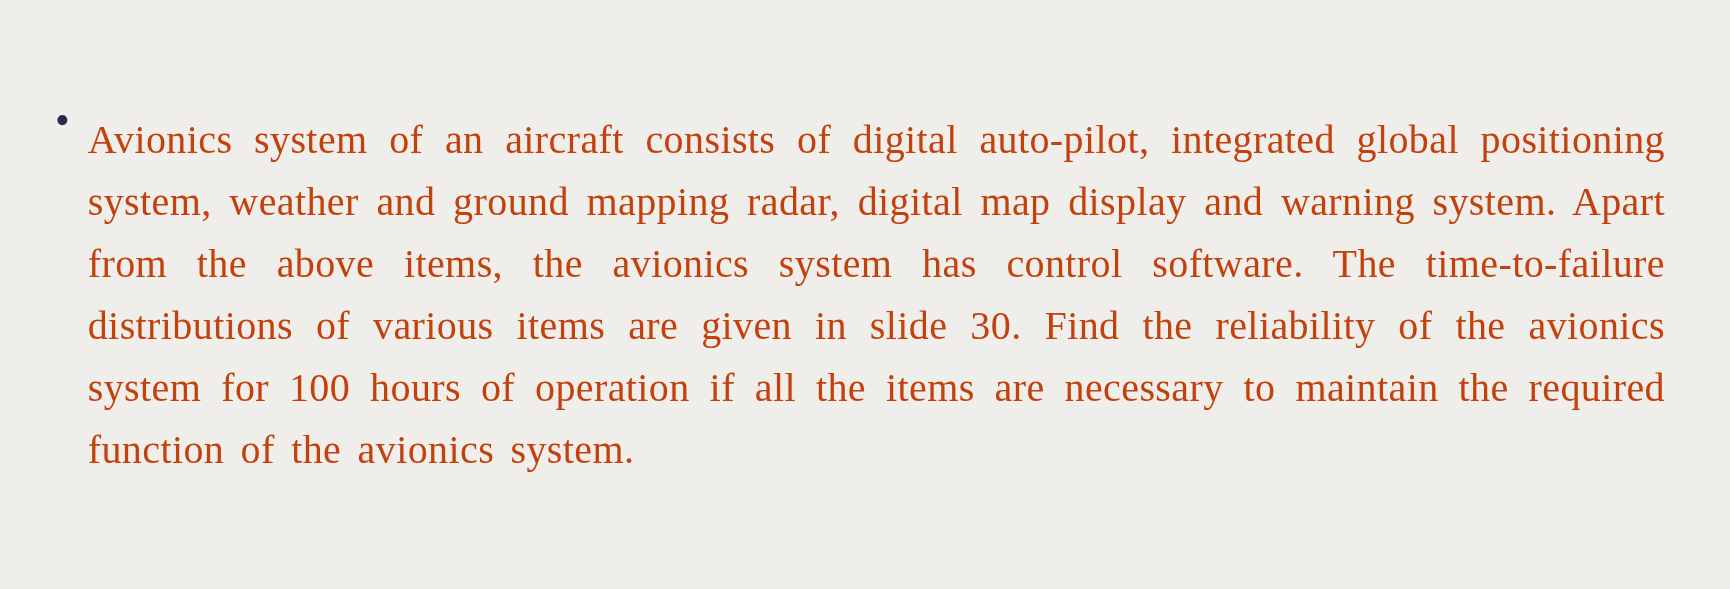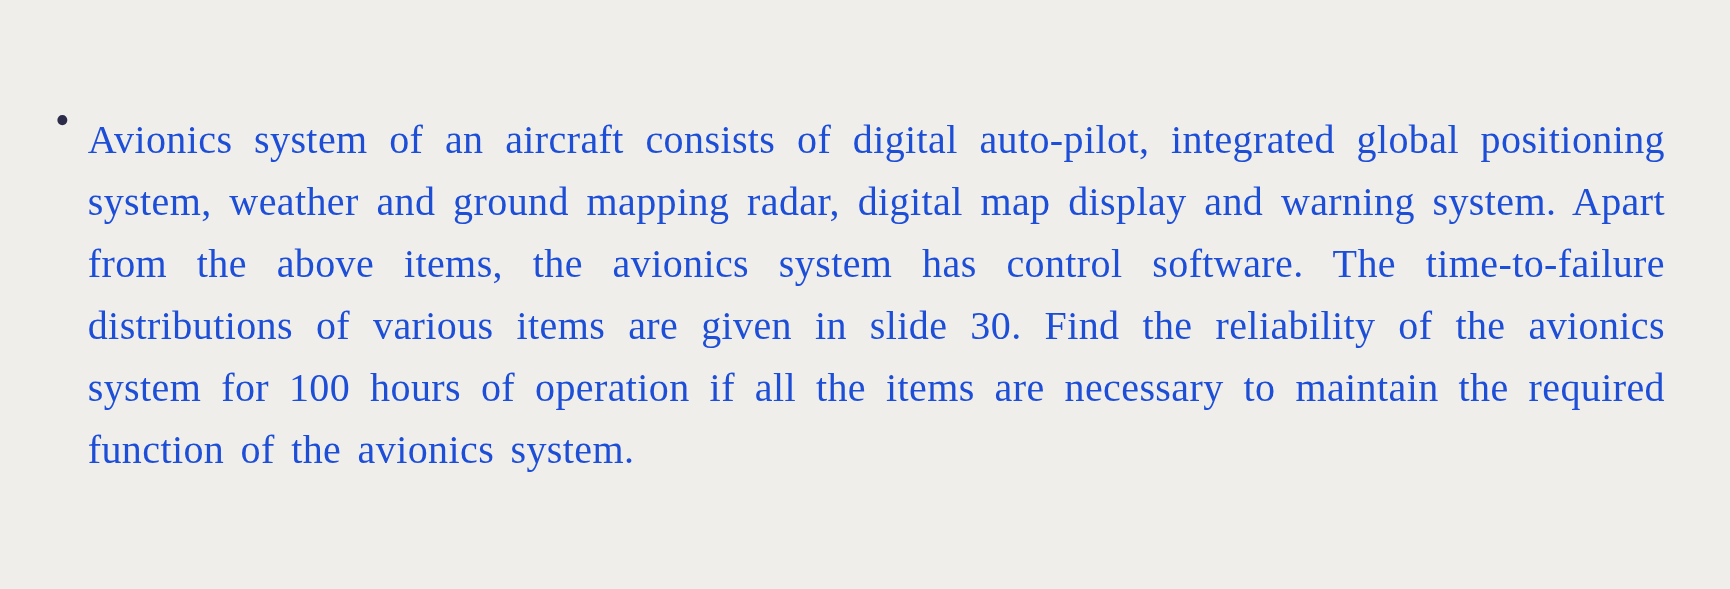--- a/index.html
+++ b/index.html
@@ -35,21 +35,21 @@
       line-height: 1;
     }
 
     .text-block {
       flex: 1;
     }
 
     .paragraph {
       font-size: 40px;
       line-height: 1.55;
-      color: #1d4ed8;
+      color: #c2410c;
       text-align: justify;
       font-family: Georgia, 'Times New Roman', serif;
       letter-spacing: 0.01em;
       word-spacing: 0.15em;
     }
   </style>
 </head>
 <body>
 
 <div class="content-area">

